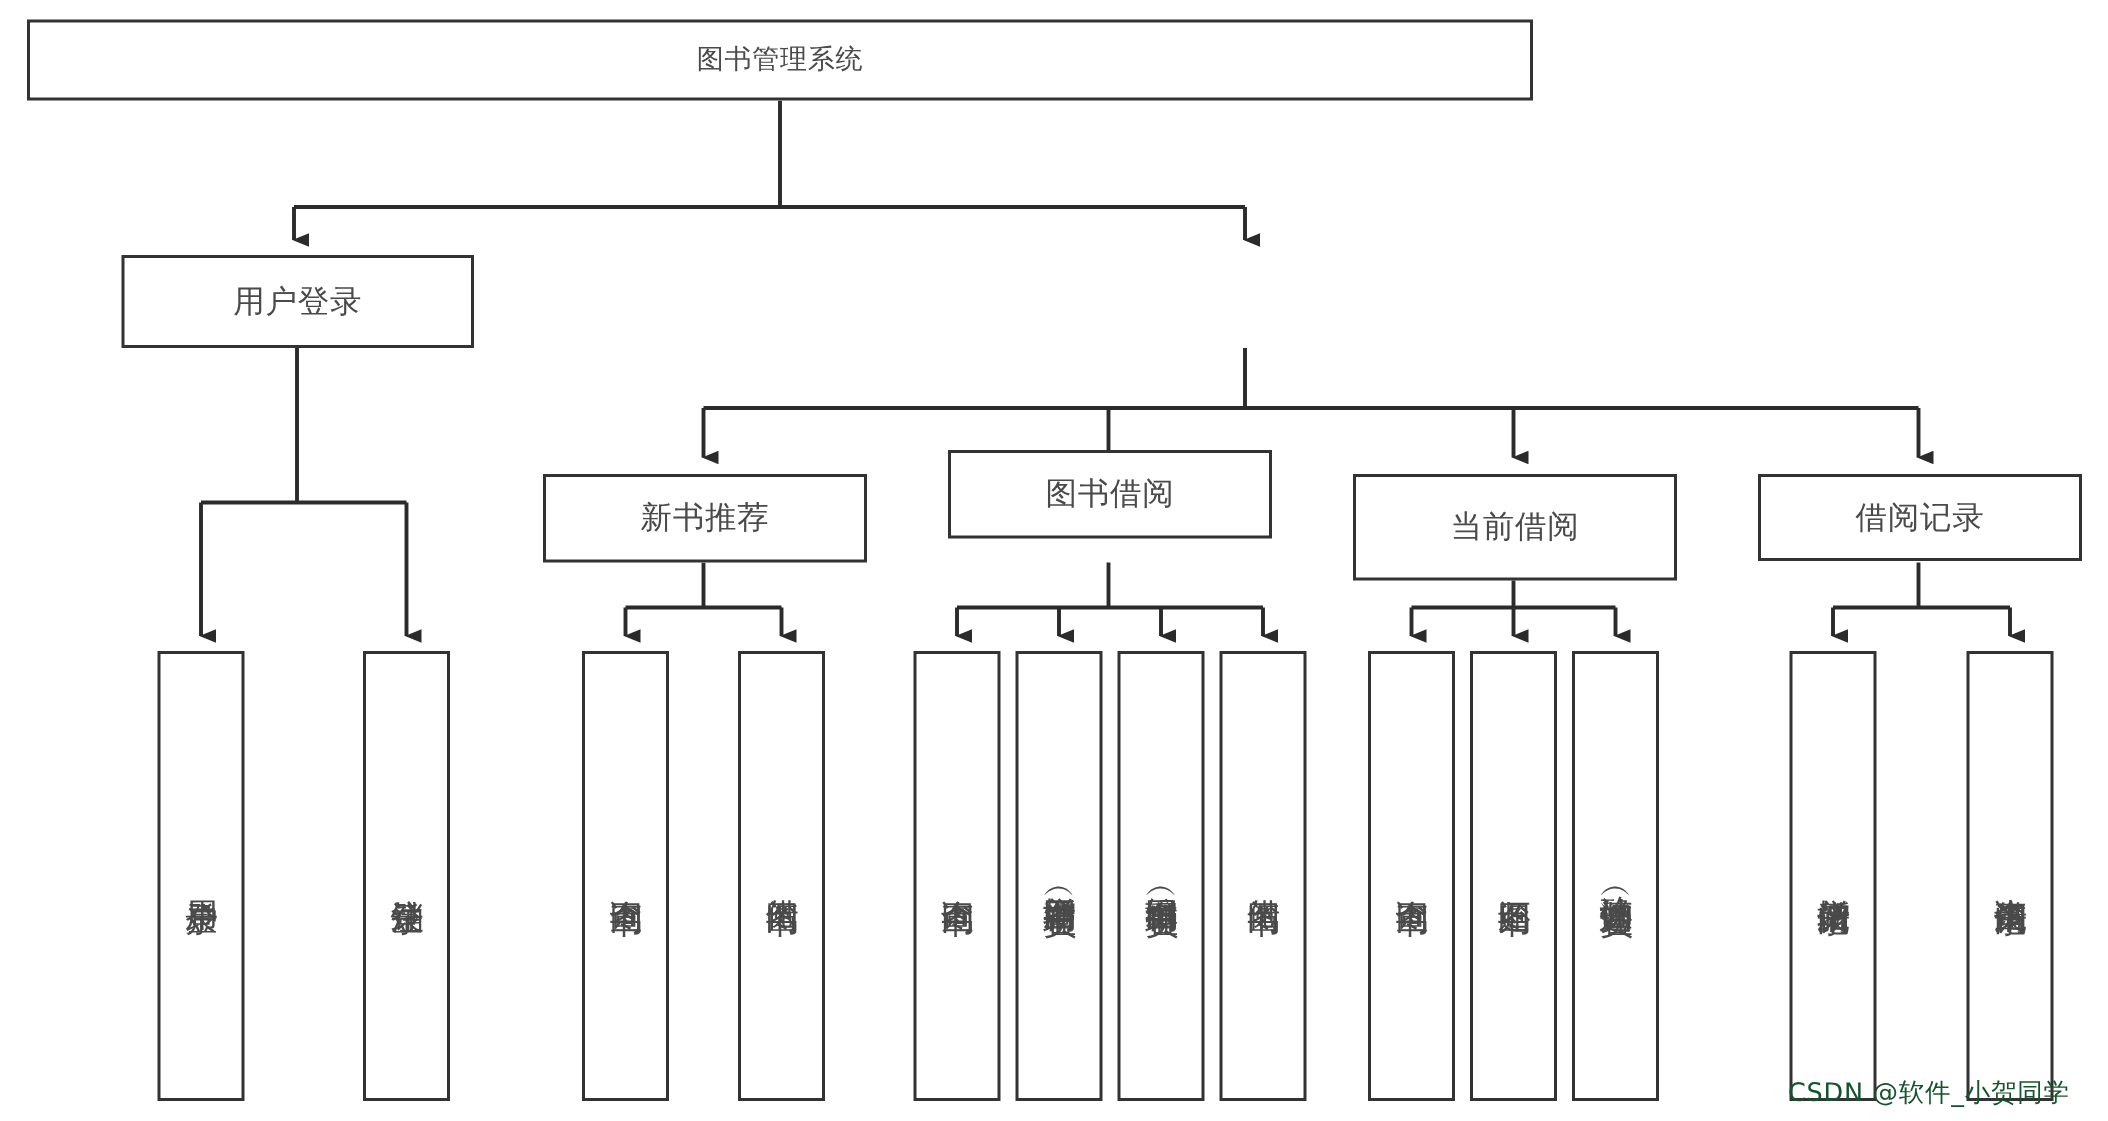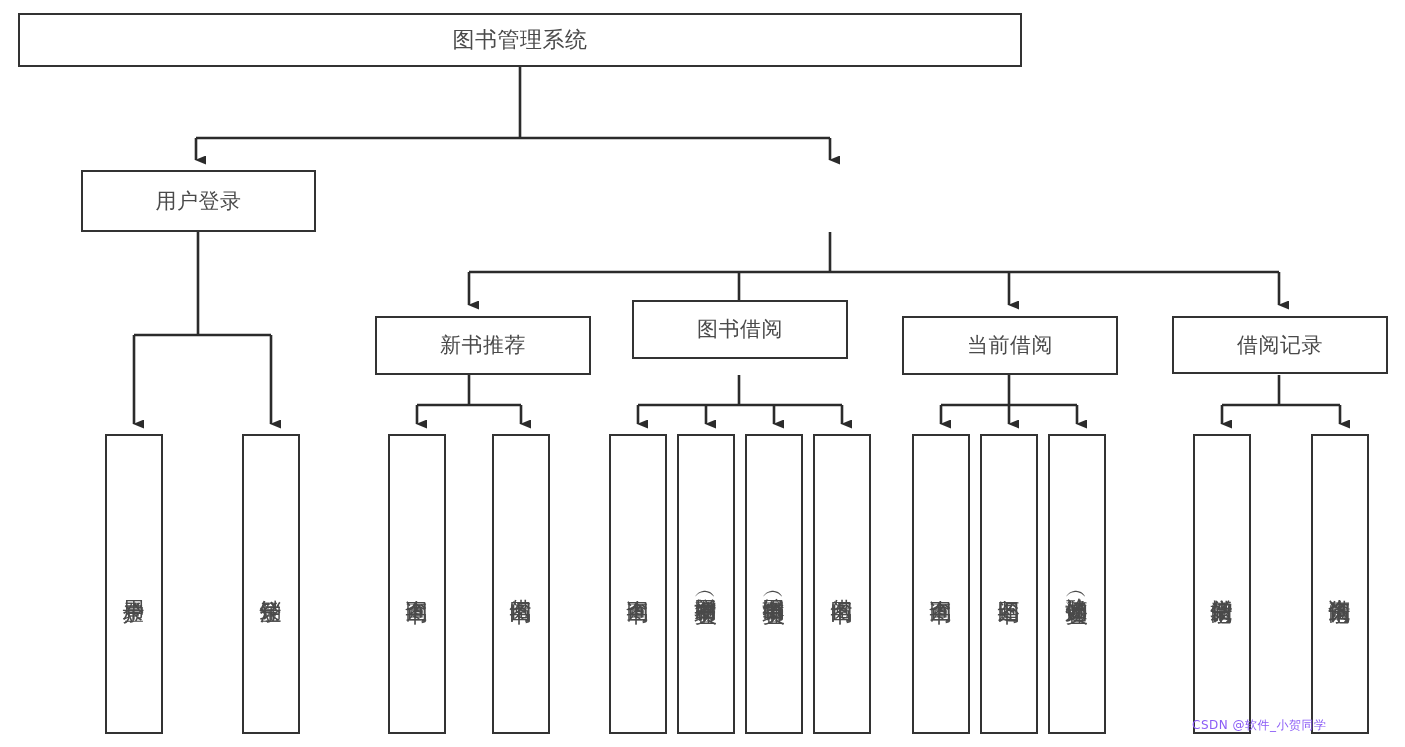--- a/index.html
+++ b/index.html
@@ -41,38 +41,38 @@
     text-align: center;
     line-height: 1.18;
     color: #4a4a4a;
     letter-spacing: 0.5px;
   }
   .node.horizontal .label {
     font-size: 21px;
     white-space: nowrap;
   }
   .node.horizontal.root .label {
-    font-size: 22px;
+    font-size: 18px;
   }
   .node.vertical {
     align-items: center;
     justify-content: center;
   }
   .node.vertical .label {
     writing-mode: vertical-rl;
     text-orientation: upright;
     font-size: 22px;
     line-height: 1.05;
     letter-spacing: 1px;
     white-space: nowrap;
   }
   .watermark {
     position: absolute;
-    font-size: 12px;
-    color: #8b5cf6;
+    font-size: 17px;
+    color: #14532d;
     white-space: nowrap;
     letter-spacing: 0.5px;
   }
 </style>
 </head>
 <body>
 
 <div id="diagram-root">
 
   <svg class="connector-layer" viewBox="0 0 1405 747" xmlns="http://www.w3.org/2000/svg">
@@ -126,27 +126,27 @@
   </svg>
 
   <div class="node horizontal root" style="left:18px; top:13px; width:1004px; height:54px;">
     <span class="label">图书管理系统</span>
   </div>
 
   <div class="node horizontal" style="left:81px; top:170px; width:235px; height:62px;">
     <span class="label">用户登录</span>
   </div>
 
-  <div class="node horizontal" style="left:362px; top:316px; width:216px; height:59px;margin-left:13px;">
+  <div class="node horizontal" style="left:362px; top:316px; width:216px; height:59px;">
     <span class="label">新书推荐</span>
   </div>
   <div class="node horizontal" style="left:632px; top:300px; width:216px; height:59px;">
     <span class="label">图书借阅</span>
   </div>
-  <div class="node horizontal" style="left:902px; top:316px; width:216px; height:59px;">
+  <div class="node horizontal" style="left:902px; top:316px; width:216px; height:71px;">
     <span class="label">当前借阅</span>
   </div>
   <div class="node horizontal" style="left:1172px; top:316px; width:216px; height:58px;">
     <span class="label">借阅记录</span>
   </div>
 
   <div class="node vertical" style="left:105px; top:434px; width:58px; height:300px;">
     <span class="label">用户登录</span>
   </div>
   <div class="node vertical" style="left:242px; top:434px; width:58px; height:300px;">

